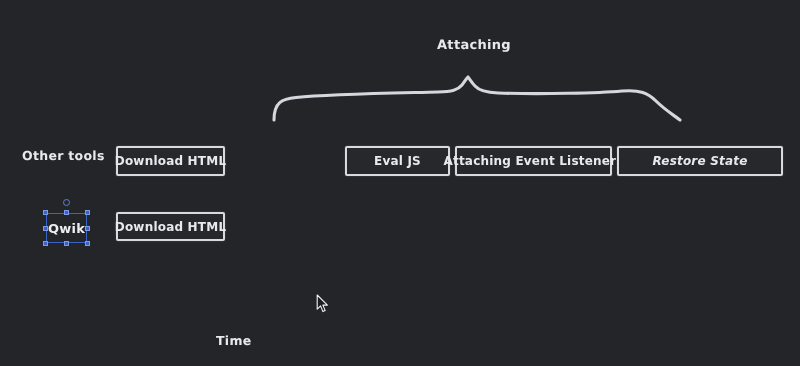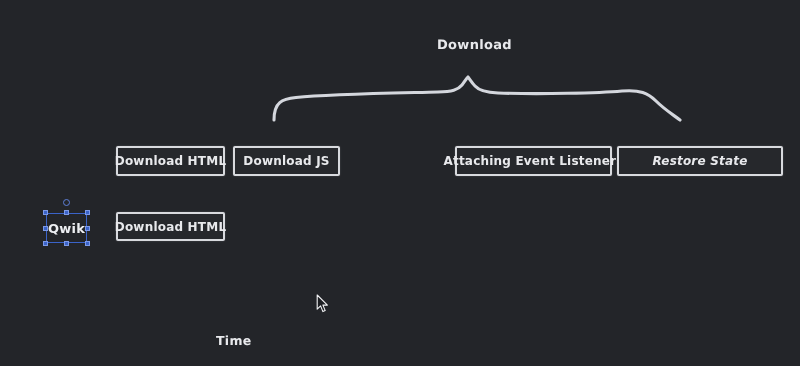--- a/index.html
+++ b/index.html
@@ -158,27 +158,28 @@
              C330,94 400,93 438,92
              C452,91.5 458,90 462,85
              C464,82.5 466,79 468,77
              C470,79.5 472,83 475,86
              C479,90.5 486,92.5 498,93
              C540,94.5 600,93 622,91
              C640,89.5 648,93 656,101
              C664,109 672,114 680,120" fill="none" stroke="#d4d7dd" stroke-width="3.1" stroke-linecap="round" stroke-linejoin="round"></path>
   </svg>
 
-  <div class="hand-text" id="hydration-label">Download</div>
-
+  <div class="hand-text" id="hydration-label">Attaching</div>
+
+  <div class="hand-text" id="other-tools-label">Other tools</div>
 
   <div class="hand-text" id="time-label">Time</div>
 
   <div class="bar" style="left:116px; top:146px; width:109px; height:30px;">Download HTML</div>
-  <div class="bar" style="left:233px; top:146px; width:107px; height:30px;">Download JS</div>
+  <div class="bar" style="left:345px; top:146px; width:105px; height:30px;">Eval JS</div>
   <div class="bar" style="left:455px; top:146px; width:157px; height:30px;">Attaching Event Listeners</div>
   <div class="bar" style="left:617px; top:146px; width:166px; height:30px;font-style:italic;">Restore State</div>
 
   <div class="bar" style="left:116px; top:212px; width:109px; height:29px;">Download HTML</div>
 
   <div id="qwik-object">
     <div id="qwik-selection-box"></div>
     <div id="qwik-label">Qwik</div>
     <div id="qwik-rotate-handle"></div>
     <div class="handle nw"></div>

